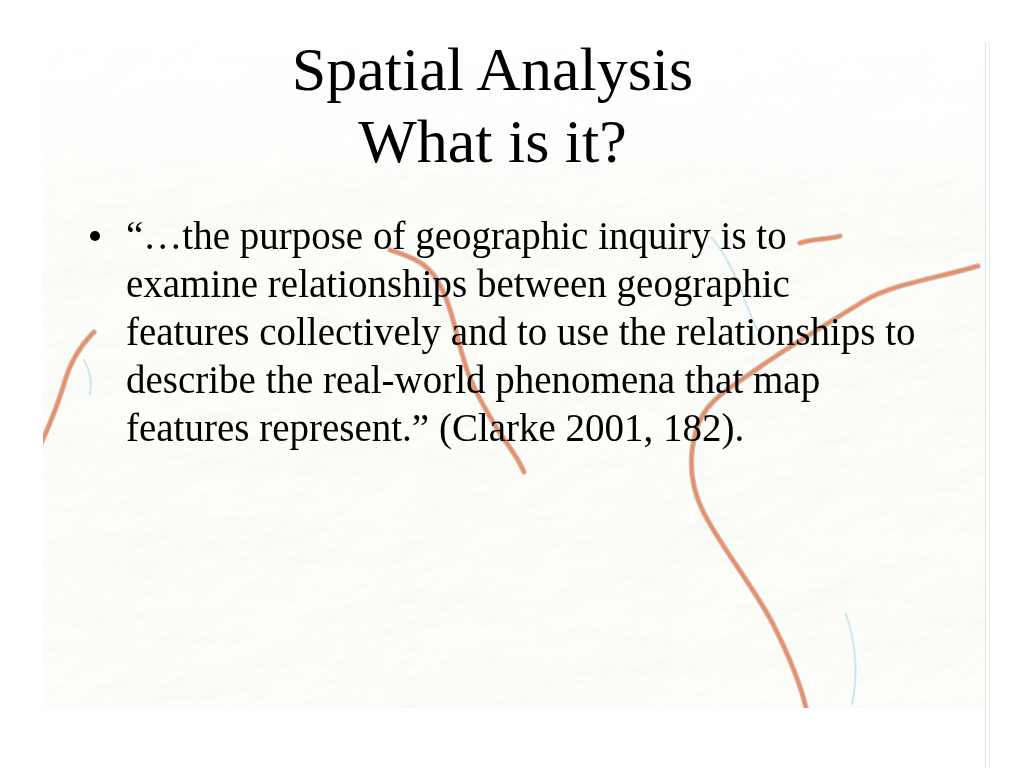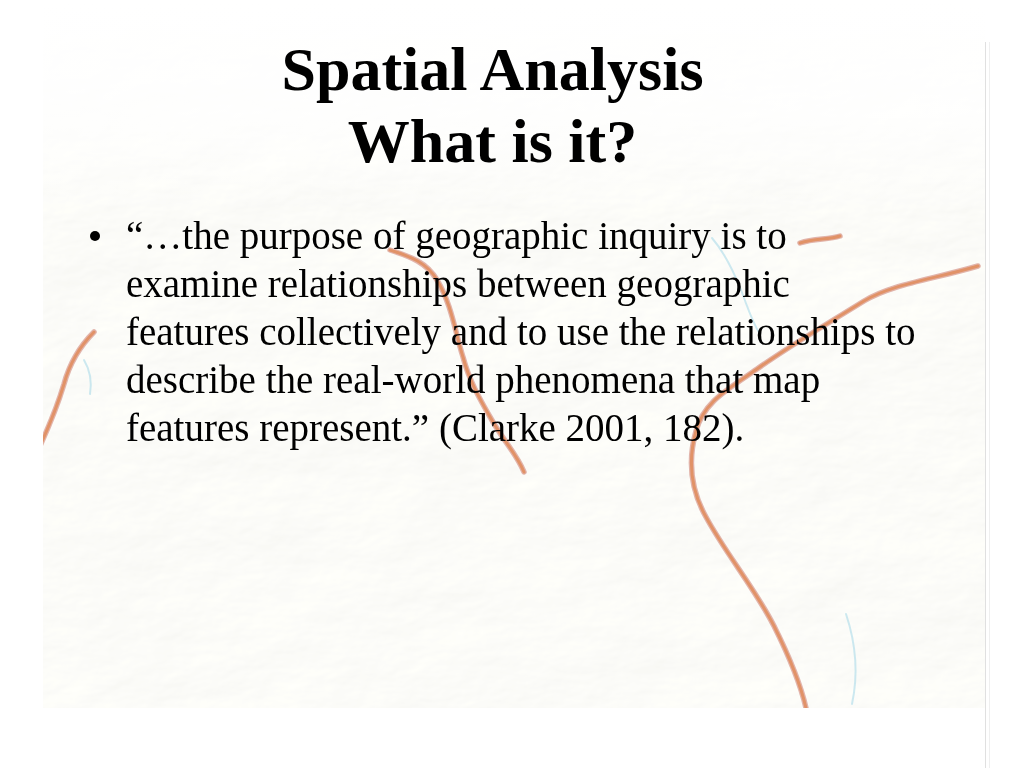--- a/index.html
+++ b/index.html
@@ -28,21 +28,21 @@
   }
   .slide-title {
     position: absolute;
     top: 33px;
     left: 0;
     right: 39px;
     margin: 0;
     text-align: center;
     font-size: 62px;
     line-height: 72px;
-    font-weight: 700;
+    font-weight: 400;
     color: #000000;
     white-space: pre-line;
   }
   .bullet-list {
     position: absolute;
     top: 212px;
     left: 88px;
     width: 872px;
     margin: 0;
     padding: 0;

